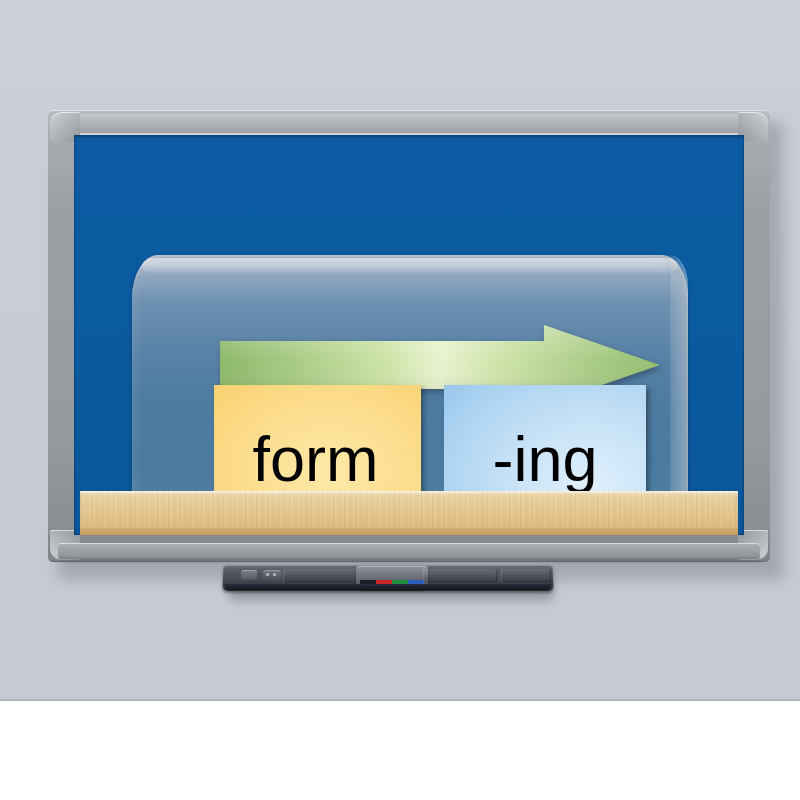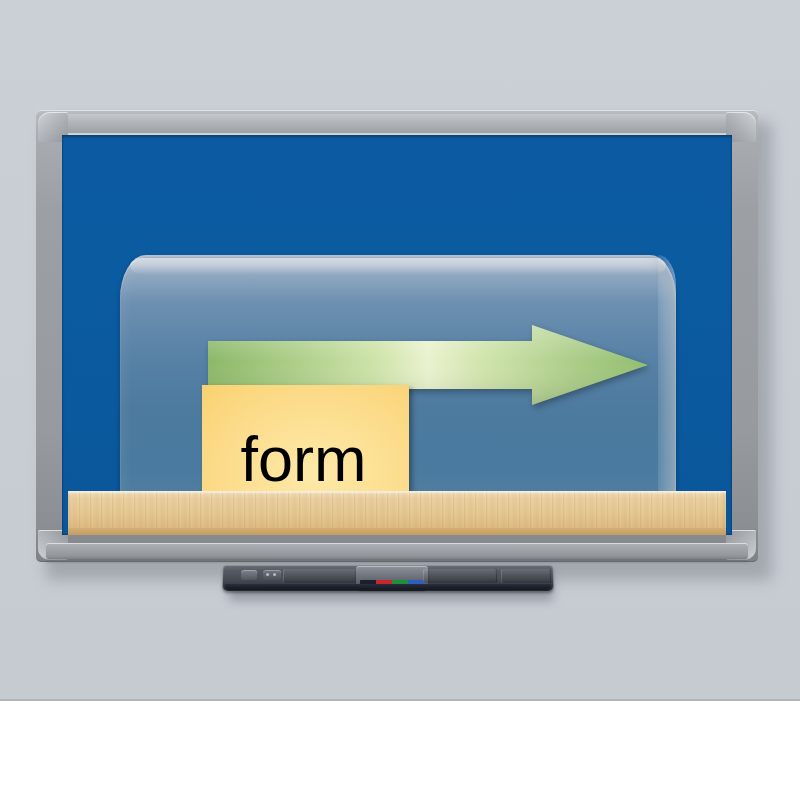--- a/index.html
+++ b/index.html
@@ -26,21 +26,21 @@
     background: linear-gradient(180deg,#cbcfd6 0%, #c8ccd3 55%, #c6cad1 100%);
   }
   .wall-floor-line {
     position:absolute; left:0; top:699px; width:800px; height:2px;
     background: rgba(160,165,172,0.55);
   }
 
   
   .board-assembly {
     position: absolute;
-    left: 36px; top: 110px;
+    left: 48px; top: 110px;
     width: 730px; height: 462px;
   }
 
   
   .board-shadow {
     position:absolute;
     left: 10px; top: 12px;
     width: 726px; height: 458px;
     background: rgba(120,126,134,0.45);
     border-radius: 6px;
@@ -307,20 +307,23 @@
             </defs>
             <polygon points="0,16 324,16 324,0 440,40 324,80 324,64 0,64" fill="url(#arrowGrad)"></polygon>
             <polygon points="0,16 324,16 324,0 440,40 324,80 324,64 0,64" fill="url(#arrowGradV)"></polygon>
           </svg>
         </div>
 
         <div class="card card-form">
           <span class="card-label">form</span>
         </div>
 
+        <div class="card card-ing">
+          <span class="card-label">-ing</span>
+        </div>
 
         <div class="ledge">
           <div class="ledge-front"></div>
         </div>
 
       </div>
 
       <div class="frame-bottom-rail"></div>
       <div class="frame-bottom-rail-shadowline"></div>
 

